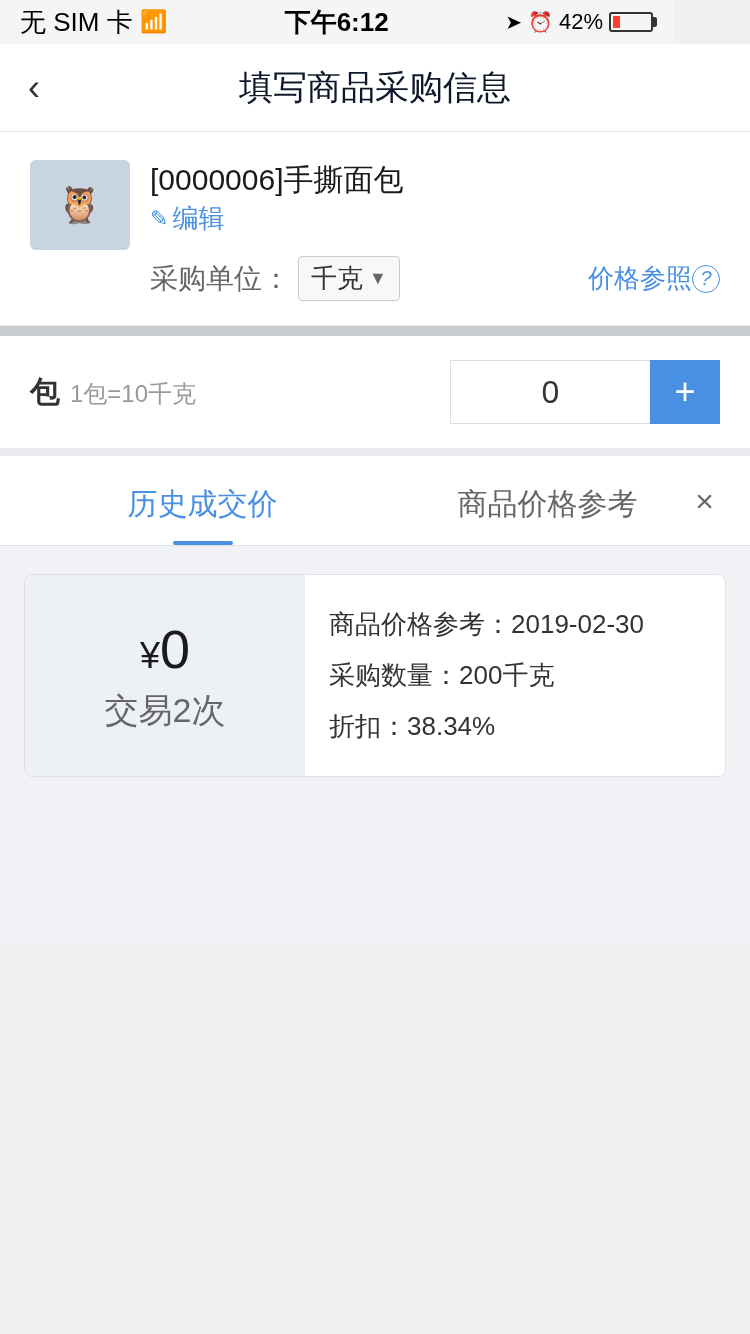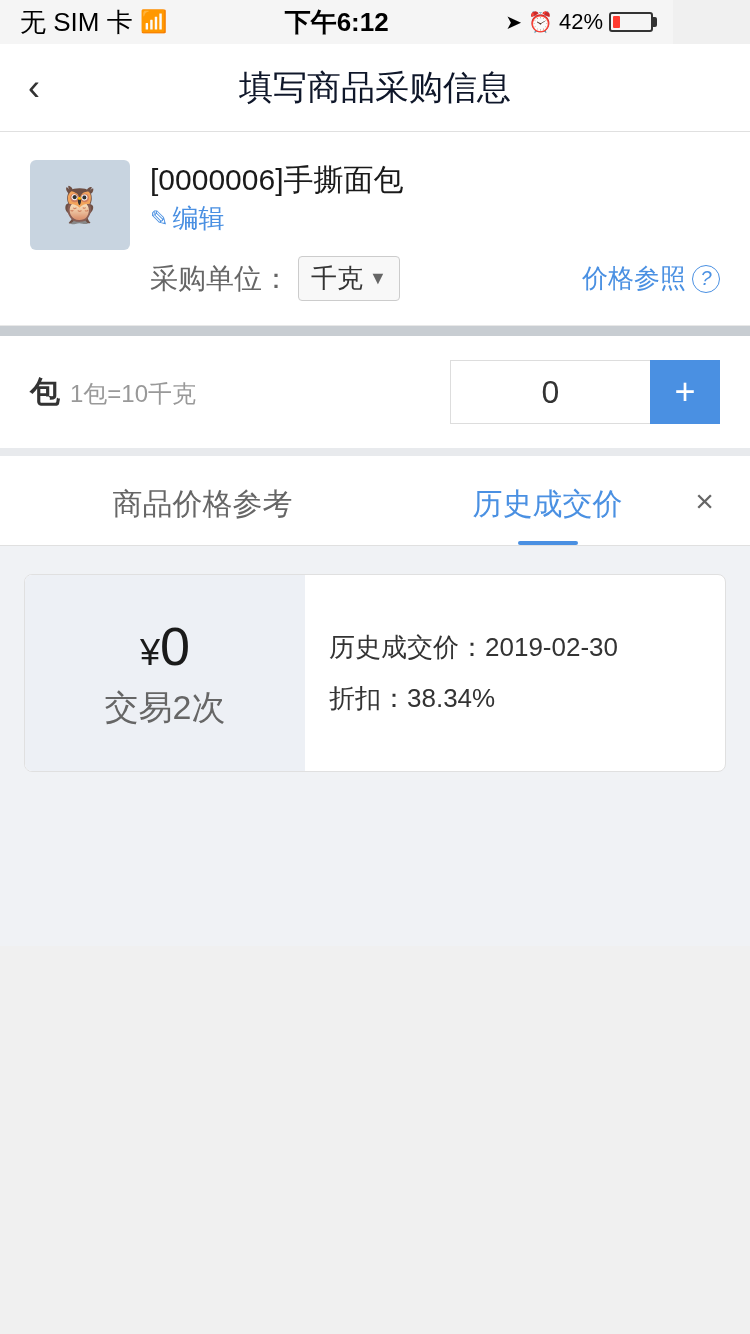--- a/index.html
+++ b/index.html
@@ -178,21 +178,20 @@
     }
     .unit-arrow {
       font-size: 18px;
       color: #666;
     }
     .price-ref {
       font-size: 26px;
       color: #4a90e2;
       display: flex;
       align-items: center;
-      gap: 6px;
     }
     .price-ref-icon {
       width: 28px;
       height: 28px;
       border: 1.5px solid #4a90e2;
       border-radius: 50%;
       display: inline-flex;
       align-items: center;
       justify-content: center;
       font-size: 20px;
@@ -417,42 +416,45 @@
     <div class="quantity-input-box">
       <span>0</span>
     </div>
     <div class="quantity-plus-btn">
       <span>+</span>
     </div>
   </div>
 </div>
 
 <div class="tabs-container">
+  <div class="tab-item active">
+    <span>历史成交价</span>
+  </div>
   <div class="tab-item">
     <span>商品价格参考</span>
-  </div>
-  <div class="tab-item active">
-    <span>历史成交价</span>
   </div>
   <div class="tab-close">
     <span>×</span>
   </div>
 </div>
 
 <div class="content-area">
 
   <div class="history-card">
     <div class="history-price-section">
       <div class="history-price-value">
         <span class="history-price-symbol">¥</span><span>0</span>
       </div>
       <div class="history-trade-count">交易2次</div>
     </div>
     <div class="history-details-section">
       <div class="history-detail-row">
-        <span>历史成交价：</span><span>2019-02-30</span>
+        <span>商品价格参考：</span><span>2019-02-30</span>
+      </div>
+      <div class="history-detail-row">
+        <span>采购数量：</span><span>200千克</span>
       </div>
       <div class="history-detail-row">
         <span>折扣：</span><span>38.34%</span>
       </div>
     </div>
   </div>
 </div>
 
 </body></html>

